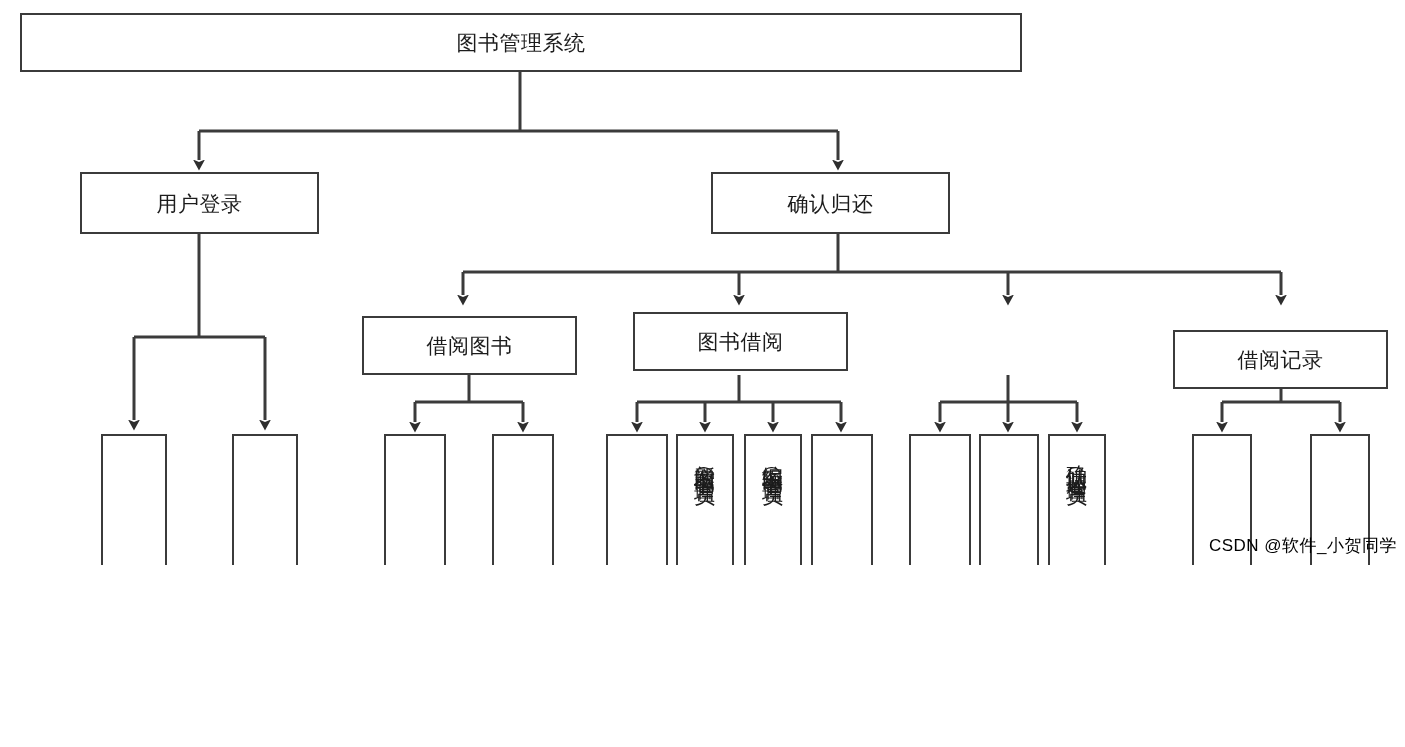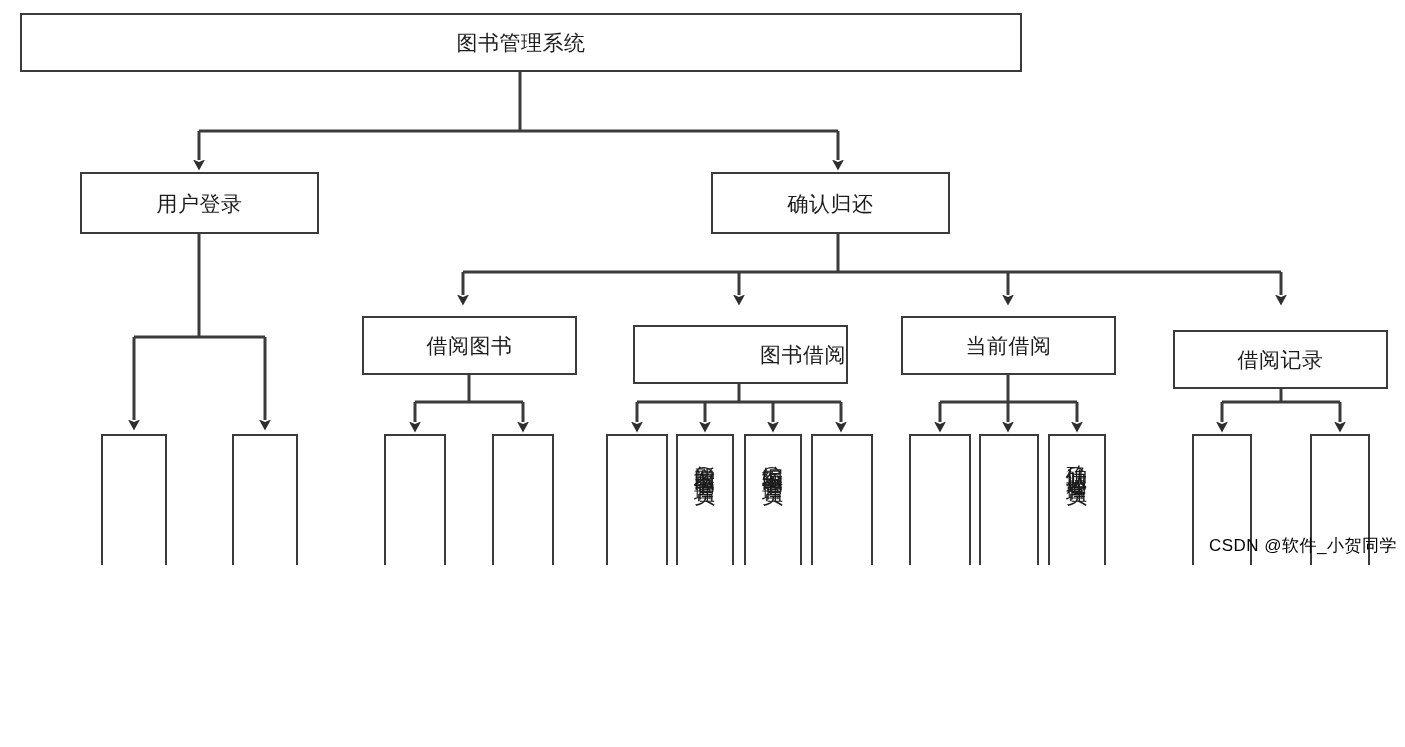--- a/index.html
+++ b/index.html
@@ -140,27 +140,24 @@
   </div>
 
   <div class="node-box" style="left:711px; top:172px; width:239px; height:62px;">
     <span class="node-label-h">确认归还</span>
   </div>
 
   <div class="node-box" style="left:362px; top:316px; width:215px; height:59px;">
     <span class="node-label-h">借阅图书</span>
   </div>
 
-  <div class="node-box" style="left:633px; top:325px; width:215px; height:59px;justify-content:flex-end;">
+  <div class="node-box" style="left:633px; top:312px; width:215px; height:59px;">
     <span class="node-label-h">图书借阅</span>
   </div>
 
-  <div class="node-box" style="left:901px; top:316px; width:215px; height:59px;">
-    <span class="node-label-h">当前借阅</span>
-  </div>
 
   <div class="node-box" style="left:1173px; top:316px; width:215px; height:59px;margin-top:14px;">
     <span class="node-label-h">借阅记录</span>
   </div>
 
   <div class="leaf-box centered" style="left:101px; top:434px; width:66px; height:302px;">
     <span class="node-label-v">用户登录</span>
   </div>
   <div class="leaf-box centered" style="left:232px; top:434px; width:66px; height:302px;">
     <span class="node-label-v">注销登录</span>

